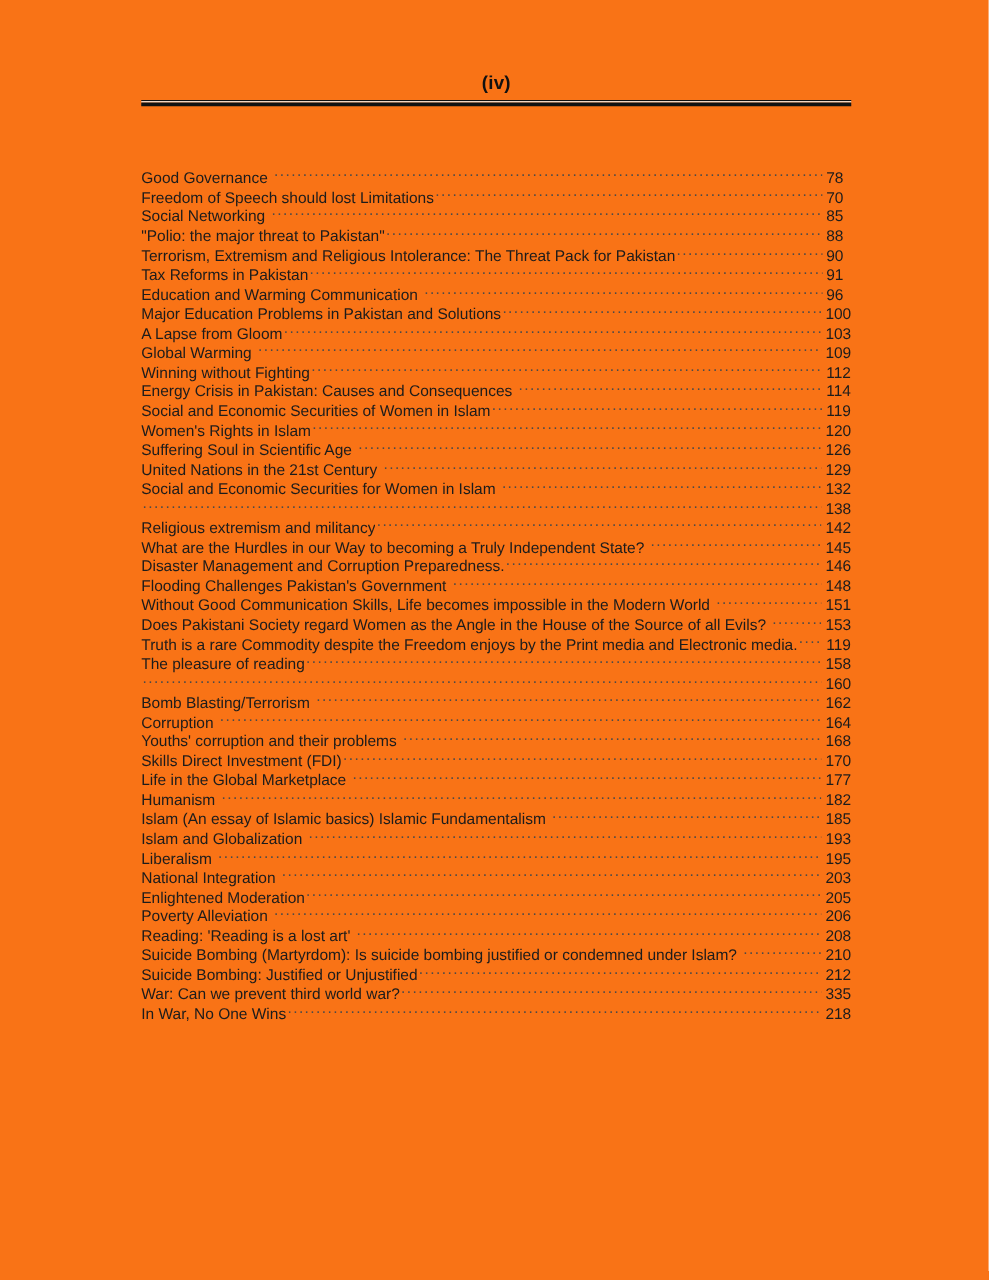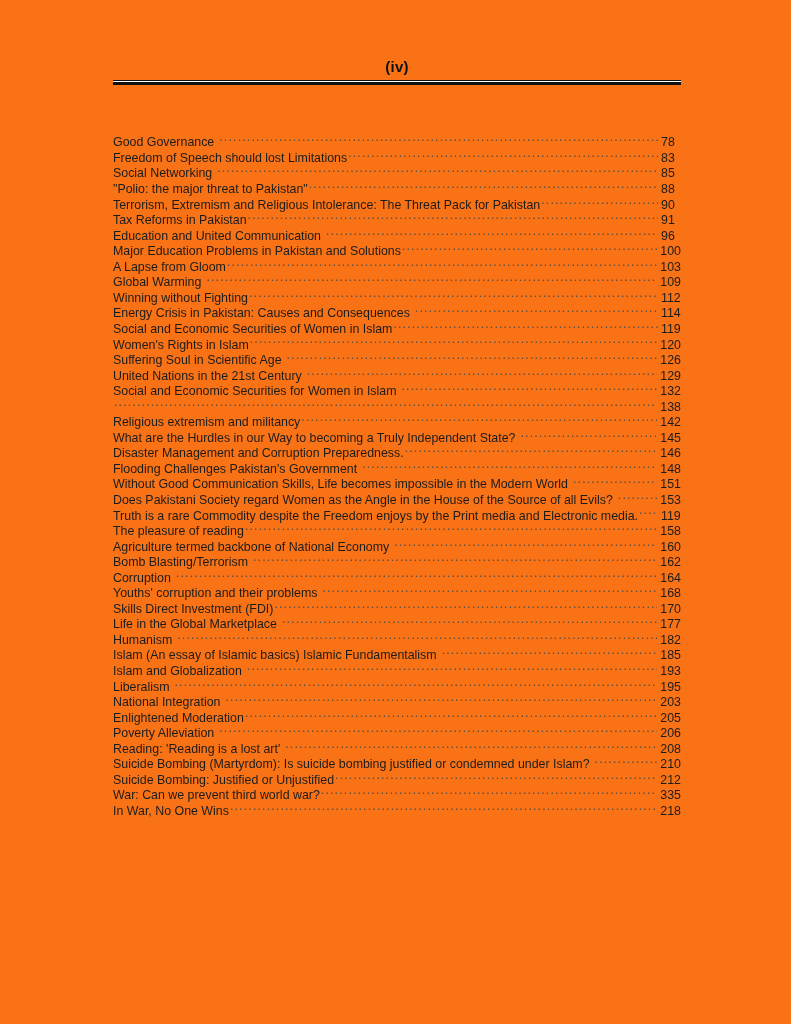--- a/index.html
+++ b/index.html
@@ -129,21 +129,21 @@
 
   <div class="toc" id="toc-list">
       <div class="toc-entry spaced">
         <span class="toc-title">Good Governance</span>
         <span class="toc-leader"></span>
         <span class="toc-page">78</span>
       </div>
       <div class="toc-entry">
         <span class="toc-title">Freedom of Speech should lost Limitations</span>
         <span class="toc-leader"></span>
-        <span class="toc-page">83</span>
+        <span class="toc-page">70</span>
       </div>
       <div class="toc-entry spaced">
         <span class="toc-title">Social Networking</span>
         <span class="toc-leader"></span>
         <span class="toc-page">85</span>
       </div>
       <div class="toc-entry">
         <span class="toc-title">"Polio: the major threat to Pakistan"</span>
         <span class="toc-leader"></span>
         <span class="toc-page">88</span>
@@ -152,21 +152,21 @@
         <span class="toc-title">Terrorism, Extremism and Religious Intolerance: The Threat Pack for Pakistan</span>
         <span class="toc-leader"></span>
         <span class="toc-page">90</span>
       </div>
       <div class="toc-entry">
         <span class="toc-title">Tax Reforms in Pakistan</span>
         <span class="toc-leader"></span>
         <span class="toc-page">91</span>
       </div>
       <div class="toc-entry spaced">
-        <span class="toc-title">Education and United Communication</span>
+        <span class="toc-title">Education and Warming Communication</span>
         <span class="toc-leader"></span>
         <span class="toc-page">96</span>
       </div>
       <div class="toc-entry">
         <span class="toc-title">Major Education Problems in Pakistan and Solutions</span>
         <span class="toc-leader"></span>
         <span class="toc-page">100</span>
       </div>
       <div class="toc-entry">
         <span class="toc-title">A Lapse from Gloom</span>
@@ -251,21 +251,20 @@
         <span class="toc-title">Truth is a rare Commodity despite the Freedom enjoys by the Print media and Electronic media.</span>
         <span class="toc-leader"></span>
         <span class="toc-page">119</span>
       </div>
       <div class="toc-entry">
         <span class="toc-title">The pleasure of reading</span>
         <span class="toc-leader"></span>
         <span class="toc-page">158</span>
       </div>
       <div class="toc-entry spaced">
-        <span class="toc-title">Agriculture termed backbone of National Economy</span>
         <span class="toc-leader"></span>
         <span class="toc-page">160</span>
       </div>
       <div class="toc-entry spaced">
         <span class="toc-title">Bomb Blasting/Terrorism</span>
         <span class="toc-leader"></span>
         <span class="toc-page">162</span>
       </div>
       <div class="toc-entry spaced">
         <span class="toc-title">Corruption</span>

